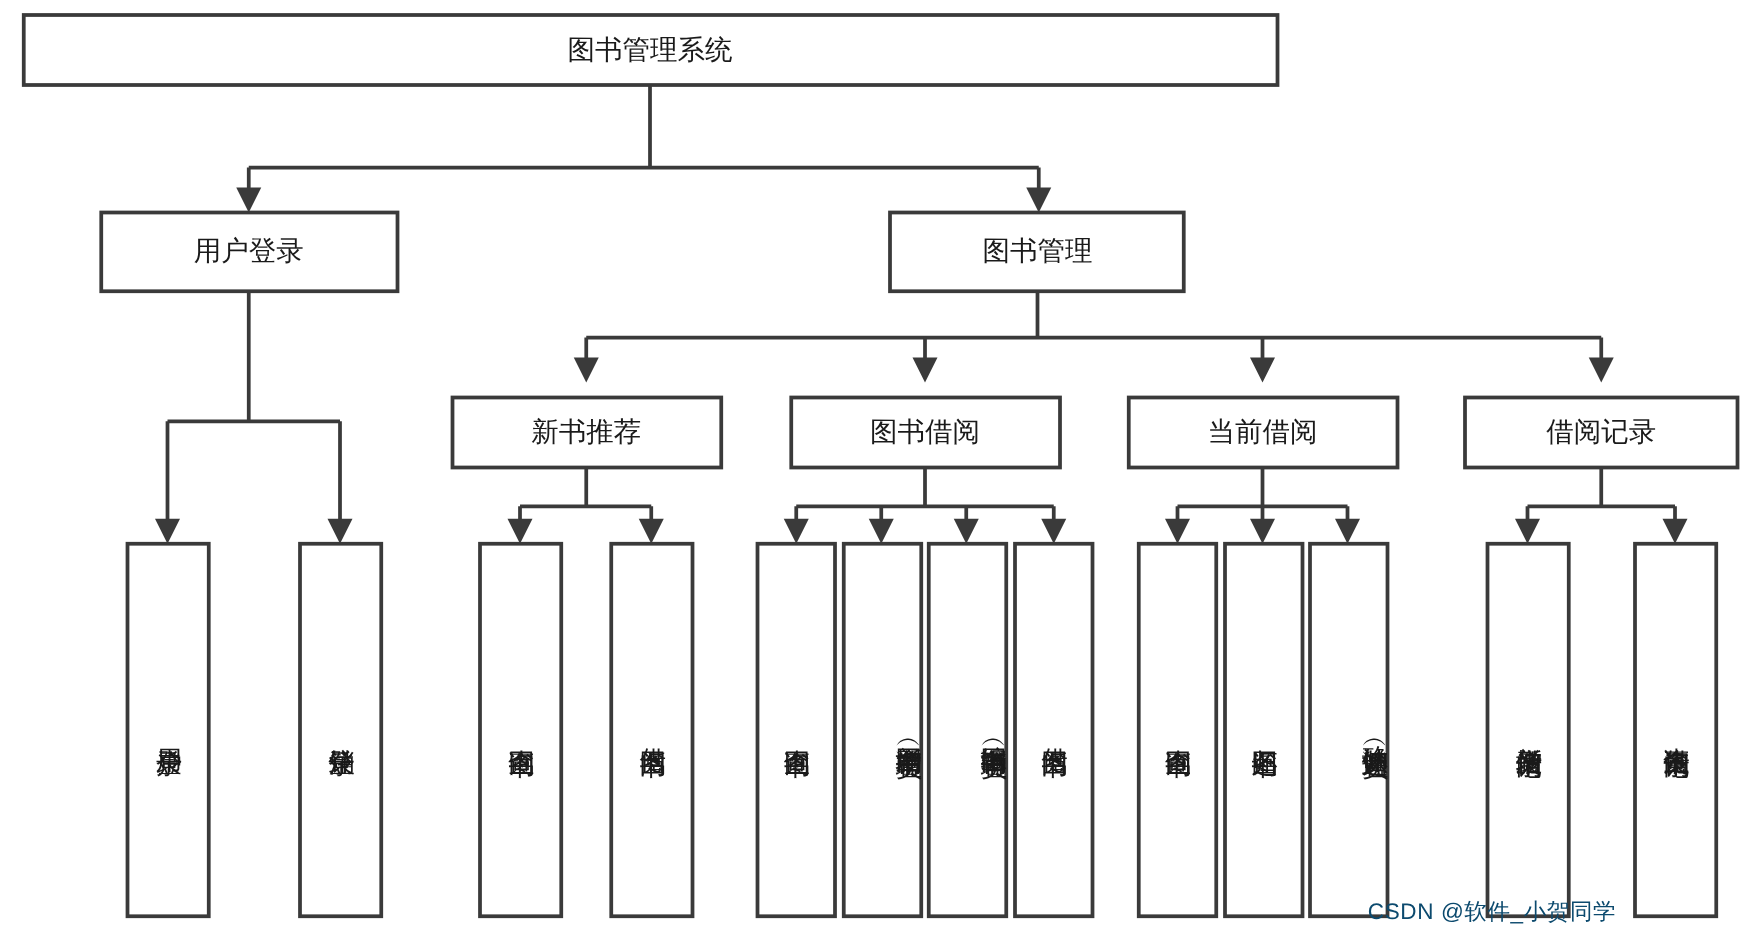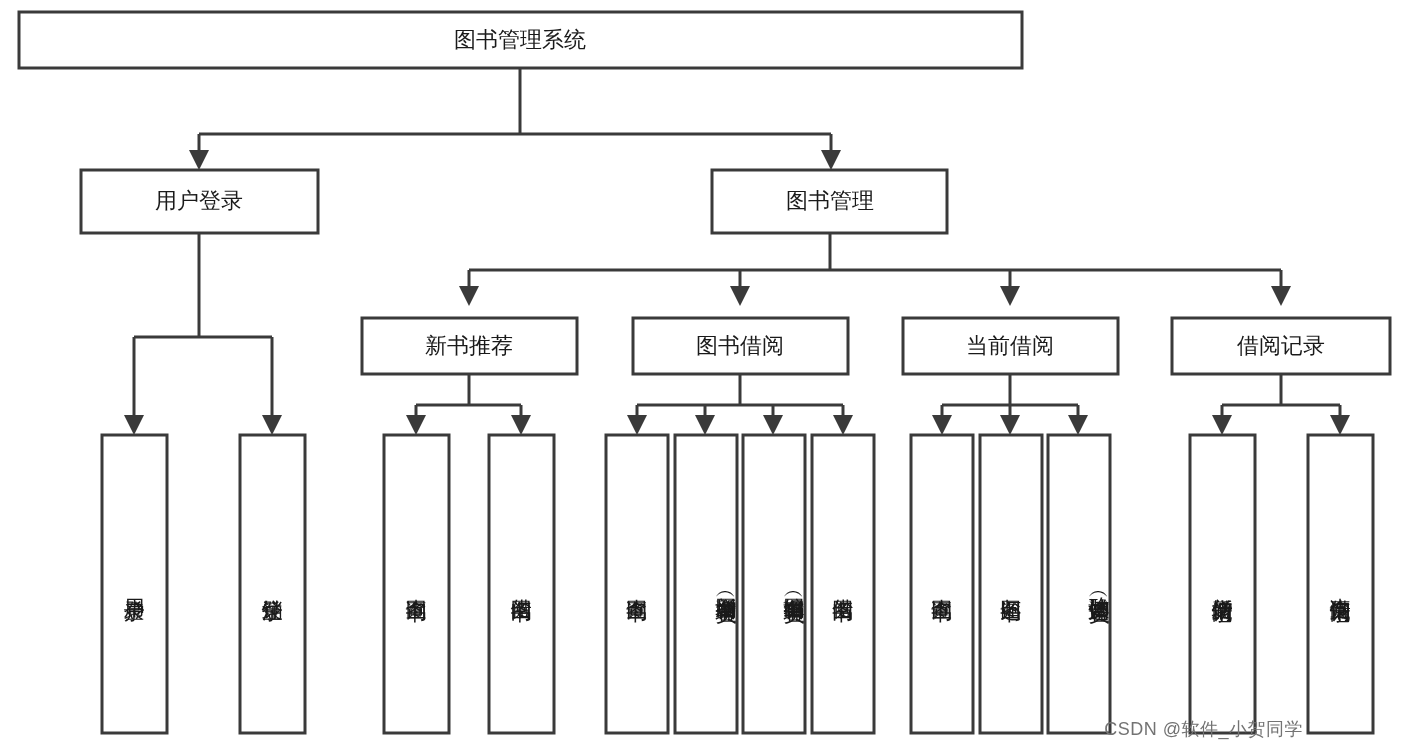--- a/index.html
+++ b/index.html
@@ -58,25 +58,25 @@
     color: #1a1a1a;
     letter-spacing: 1px;
     display: flex;
     align-items: center;
     justify-content: center;
     white-space: nowrap;
     user-select: none;
   }
   .watermark {
     position: absolute;
-    right: 0;
+    right: 10px;
     bottom: 6px;
     font-family: "Liberation Sans", "DejaVu Sans", sans-serif;
     font-size: 18px;
-    color: #737373;
+    color: #0c4a6e;
     white-space: nowrap;
     letter-spacing: 0.5px;
   }
 </style>
 </head>
 <body>
 
 <div id="diagram-root">
 
   <svg id="flowchart" viewBox="0 0 1405 747">

